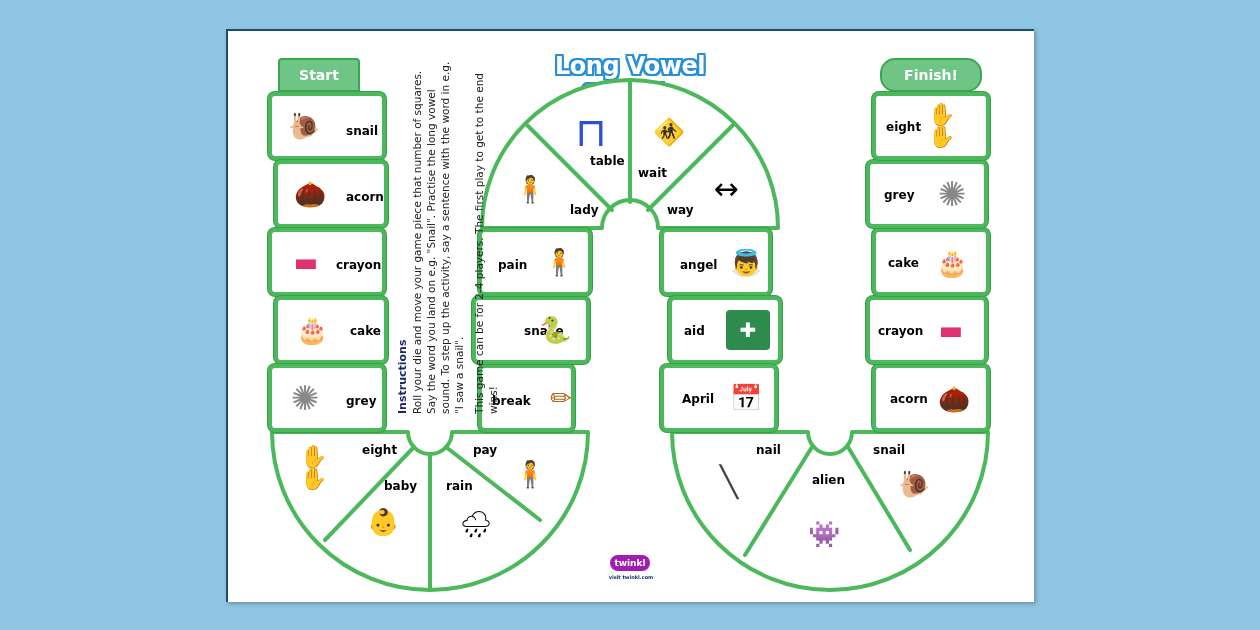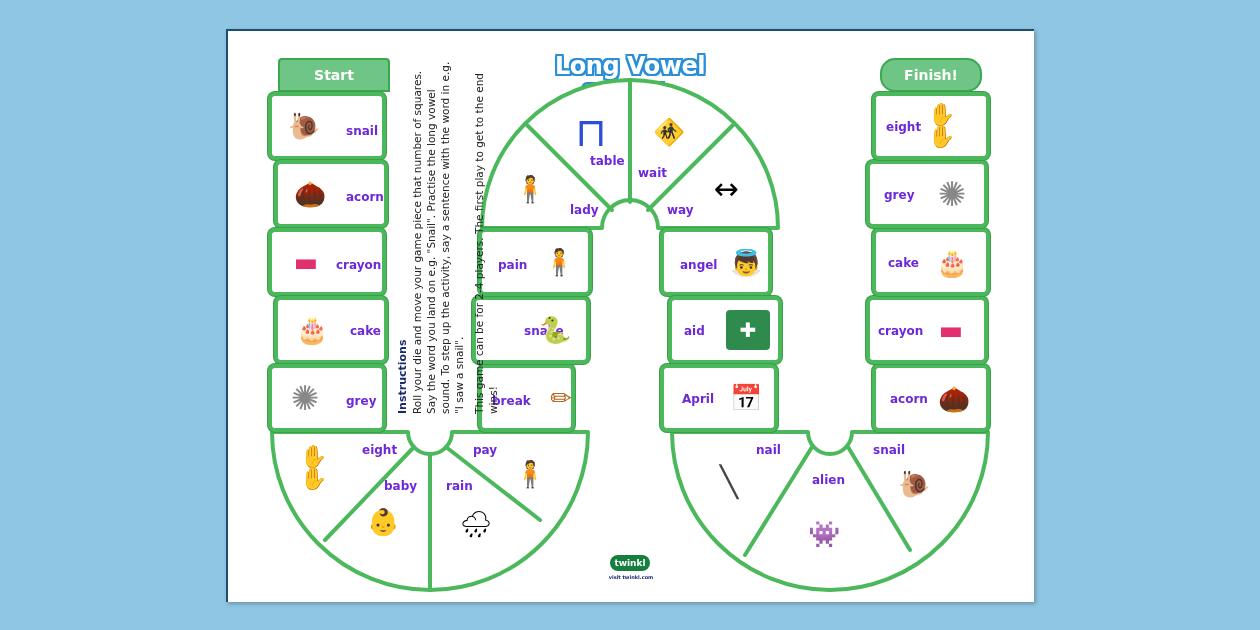--- a/index.html
+++ b/index.html
@@ -2,26 +2,26 @@
 <html><head>
 <meta charset="utf-8">
 <style>
   html,body{margin:0;padding:0;}
   body{width:1260px;height:630px;background:#8fc6e3;position:relative;overflow:hidden;font-family:"DejaVu Sans",sans-serif;}
   .sheet{position:absolute;left:226px;top:29px;width:806px;height:571px;background:#fff;border-left:2px solid #1c4f6e;border-top:2px solid #1c4f6e;box-shadow:2px 2px 4px rgba(0,0,0,0.25);}
   .title{position:absolute;left:510px;top:52px;width:240px;text-align:center;font-family:"DejaVu Sans",sans-serif;font-weight:bold;font-size:24px;color:#fff;letter-spacing:-0.5px;
     text-shadow:-2px -2px 0 #2a8fd8,2px -2px 0 #2a8fd8,-2px 2px 0 #2a8fd8,2px 2px 0 #2a8fd8,0 2px 0 #2a8fd8,0 -2px 0 #2a8fd8,2px 0 0 #2a8fd8,-2px 0 0 #2a8fd8;}
   .flag{position:absolute;height:34px;background:#6fc585;border:2px solid #3aa84f;border-radius:4px 4px 0 0;color:#fff;font-weight:bold;font-size:14px;display:flex;align-items:center;justify-content:center;box-sizing:border-box;}
   .tile{position:absolute;box-sizing:border-box;background:#fff;border:4px solid #4cb85c;border-radius:7px;box-shadow:0 0 0 1px #3a9e4a;}
-  .lbl{position:absolute;font-weight:bold;font-size:12px;color:#6d28d9;white-space:nowrap;}
+  .lbl{position:absolute;font-weight:bold;font-size:12px;color:#000000;white-space:nowrap;}
   .ico{position:absolute;display:flex;align-items:center;justify-content:center;font-size:26px;line-height:1;}
   .instr{position:absolute;left:396px;top:62px;width:360px;height:90px;transform-origin:0 0;transform:translate(0,352px) rotate(-90deg);font-size:10.5px;color:#222;line-height:14px;}
   .instr b{display:block;color:#1b2a6b;font-size:11px;}
   .instr p{margin:0 0 6px 0;}
-  .logo{position:absolute;left:610px;top:555px;width:40px;height:16px;background:#15803d;border-radius:8px;color:#fff;font-size:9px;font-weight:bold;display:flex;align-items:center;justify-content:center;}
+  .logo{position:absolute;left:610px;top:555px;width:40px;height:16px;background:#a21caf;border-radius:8px;color:#fff;font-size:9px;font-weight:bold;display:flex;align-items:center;justify-content:center;}
   .logo-url{position:absolute;left:606px;top:574px;width:50px;text-align:center;font-size:5px;color:#1b2a6b;font-weight:bold;}
 </style>
 </head>
 <body>
 
 <div class="sheet"></div>
 
 <div class="title">Long Vowel Sounds</div>
 
 <svg style="position:absolute;left:0;top:0" width="1260" height="630">
@@ -41,21 +41,21 @@
 
     <line x1="430" y1="454" x2="430" y2="588"></line>
     <line x1="414" y1="447" x2="325" y2="540"></line>
     <line x1="446" y1="447" x2="540" y2="520"></line>
 
     <line x1="812" y1="447" x2="745" y2="555"></line>
     <line x1="848" y1="447" x2="910" y2="550"></line>
   </g>
 </svg>
 
-<div class="flag" style="left:278px;top:58px;width:112px;">Start</div>
+<div class="flag" style="left:278px;top:58px;width:82px;">Start</div>
 <div class="flag" style="left:880px;top:58px;width:102px;border-radius:15px;">Finish!</div>
 
 <div class="tile" style="left:268px;top:92px;width:118px;height:68px;">
   <span class="ico" style="left:8px;top:8px;width:50px;height:44px;">🐌</span>
   <span class="lbl" style="left:74px;top:28px;">snail</span>
 </div>
 <div class="tile" style="left:274px;top:160px;width:114px;height:68px;">
   <span class="ico" style="left:8px;top:8px;width:50px;height:44px;">🌰</span>
   <span class="lbl" style="left:68px;top:26px;">acorn</span>
 </div>

